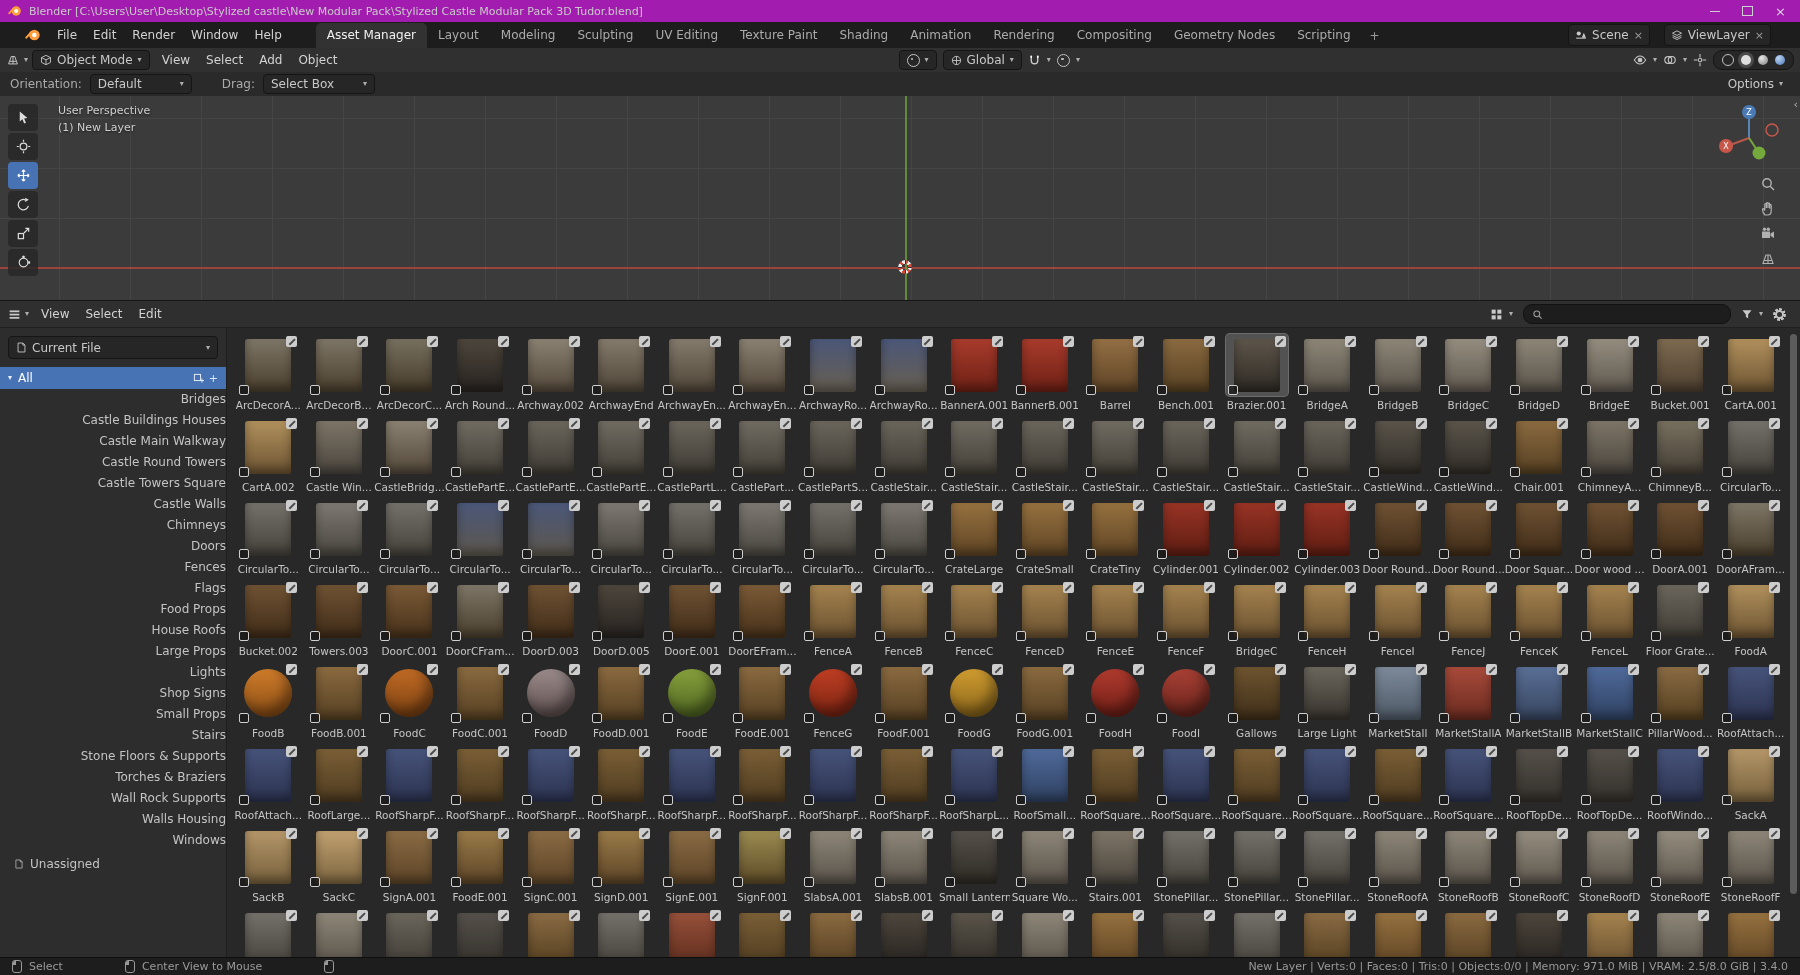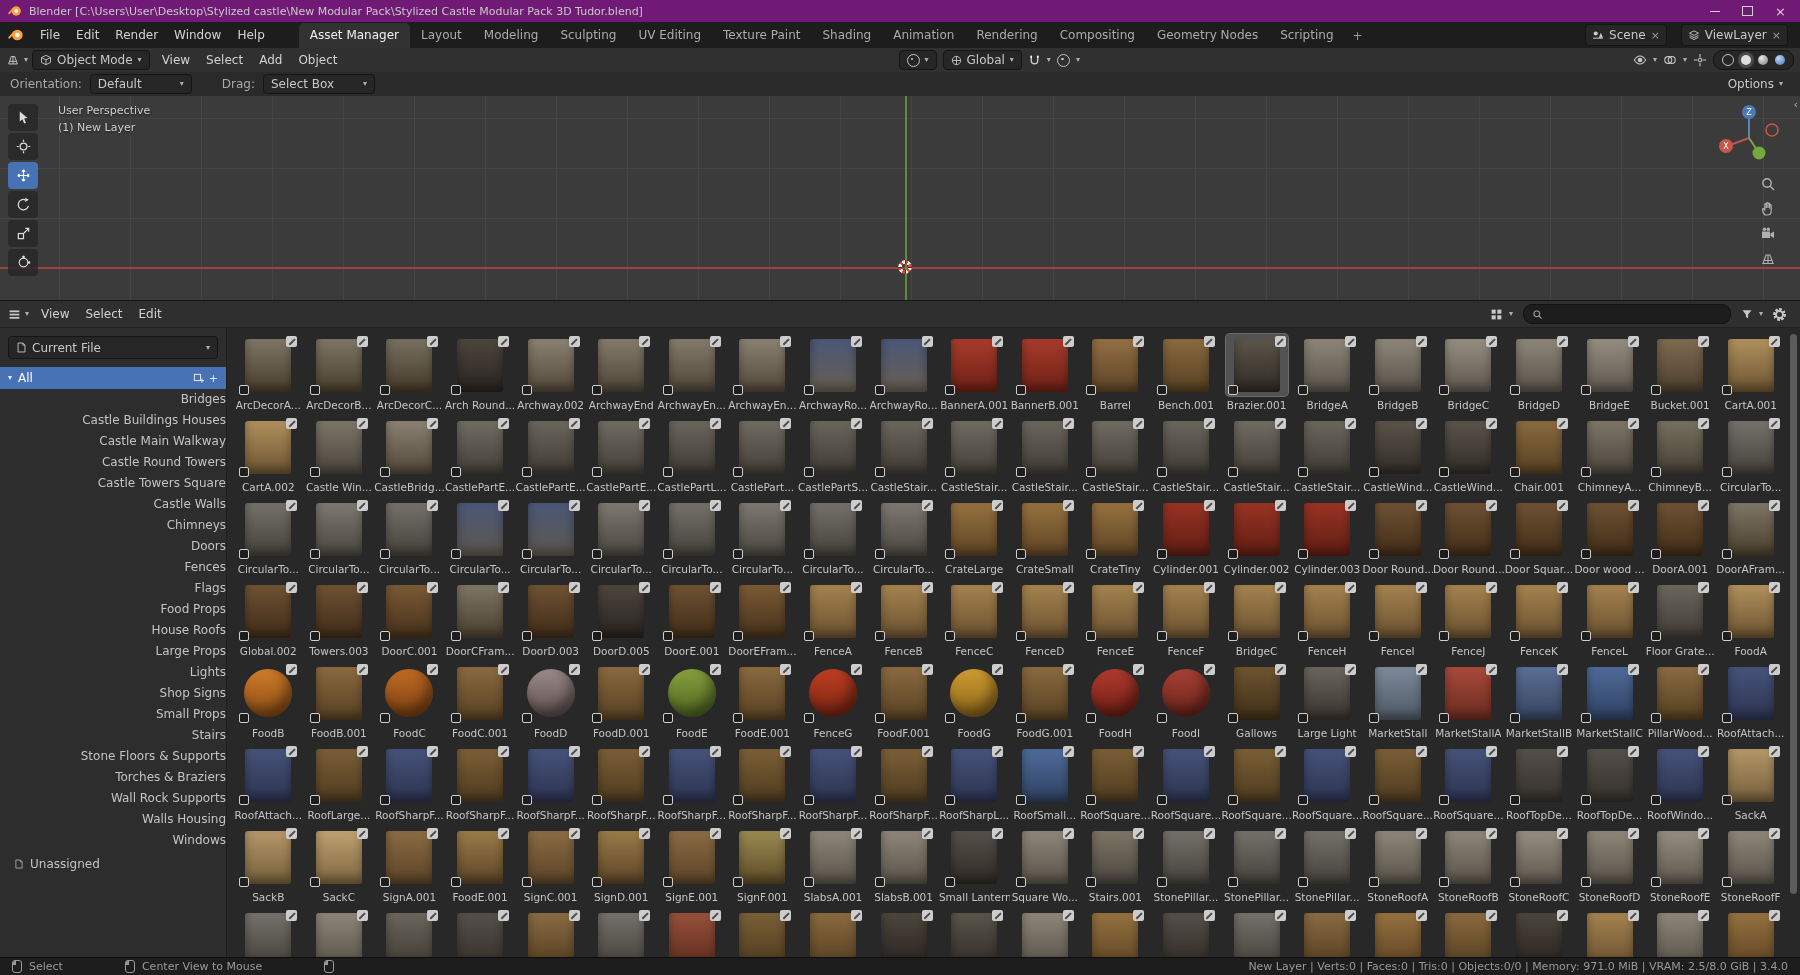--- a/index.html
+++ b/index.html
@@ -2,29 +2,29 @@
 <html><head>
 <meta charset="utf-8">
 <style>
   html,body{margin:0;padding:0;}
   body{width:1800px;height:975px;position:relative;overflow:hidden;background:#1b1b1b;
        font-family:"DejaVu Sans",sans-serif;color:#c8c8c8;font-size:12px;
        -webkit-font-smoothing:antialiased;}
   .band{position:absolute;left:0;right:0;}
 
   
-  #titlebar{top:0;height:22px;background:#701a75;display:flex;align-items:center;padding:0 8px;border-bottom:1px solid #000;justify-content:center;}
+  #titlebar{top:0;height:22px;background:#a21caf;display:flex;align-items:center;padding:0 8px;border-bottom:1px solid #000;justify-content:center;}
   #titlebar .title{font-size:11px;color:#c9c9c9;margin-left:7px;flex:1;white-space:nowrap;overflow:hidden;}
   .wctrl{display:flex;align-items:center;gap:22px;margin-right:6px;}
   .wc-min{width:10px;height:1px;background:#cfcfcf;}
   .wc-max{width:9px;height:8px;border:1px solid #cfcfcf;}
   .wc-close{color:#d8d8d8;font-size:13px;line-height:1;}
 
   
-  #topbar{top:22px;height:26px;background:#1d1d1d;display:flex;align-items:center;padding:0 8px;border-bottom:1px solid #101010;}
+  #topbar{top:22px;height:26px;background:#1d1d1d;display:flex;align-items:center;padding:0 25px;border-bottom:1px solid #101010;}
   .menu{padding:3px 8px;border-radius:3px;color:#d2d2d2;font-size:12px;white-space:nowrap;}
   #topbar-menus{display:flex;margin:0 26px 0 8px;}
   #tabs{display:flex;align-items:flex-end;height:100%;}
   .tab{padding:5px 11px 6px 11px;font-size:12px;color:#ababab;white-space:nowrap;border-radius:5px 5px 0 0;}
   .tab.active{background:#323232;color:#f0f0f0;}
   .tab.add{color:#9a9a9a;padding:5px 8px;}
   #topbar-right{margin-left:auto;display:flex;align-items:center;gap:14px;padding-right:4px;}
   .idwidget{display:flex;align-items:center;gap:5px;background:#262626;border:1px solid #141414;border-radius:4px;padding:2px 6px;height:16px;}
   .idwidget .x{color:#9a9a9a;font-size:11px;line-height:1;}
   .icon{display:inline-flex;align-items:center;justify-content:center;}
@@ -1003,21 +1003,21 @@
               <span class="badge-obj"></span>
             </div>
             <div class="tname">DoorAFram...</div>
           </div>
           <div class="tile">
             <div class="thumb">
               <div class="shape" style="background: linear-gradient(rgb(111, 82, 51), rgb(64, 44, 24));"></div>
               <span class="badge-edit"></span>
               <span class="badge-obj"></span>
             </div>
-            <div class="tname">Global.002</div>
+            <div class="tname">Bucket.002</div>
           </div>
           <div class="tile">
             <div class="thumb">
               <div class="shape" style="background: linear-gradient(rgb(111, 82, 51), rgb(64, 44, 24));"></div>
               <span class="badge-edit"></span>
               <span class="badge-obj"></span>
             </div>
             <div class="tname">Towers.003</div>
           </div>
           <div class="tile">

